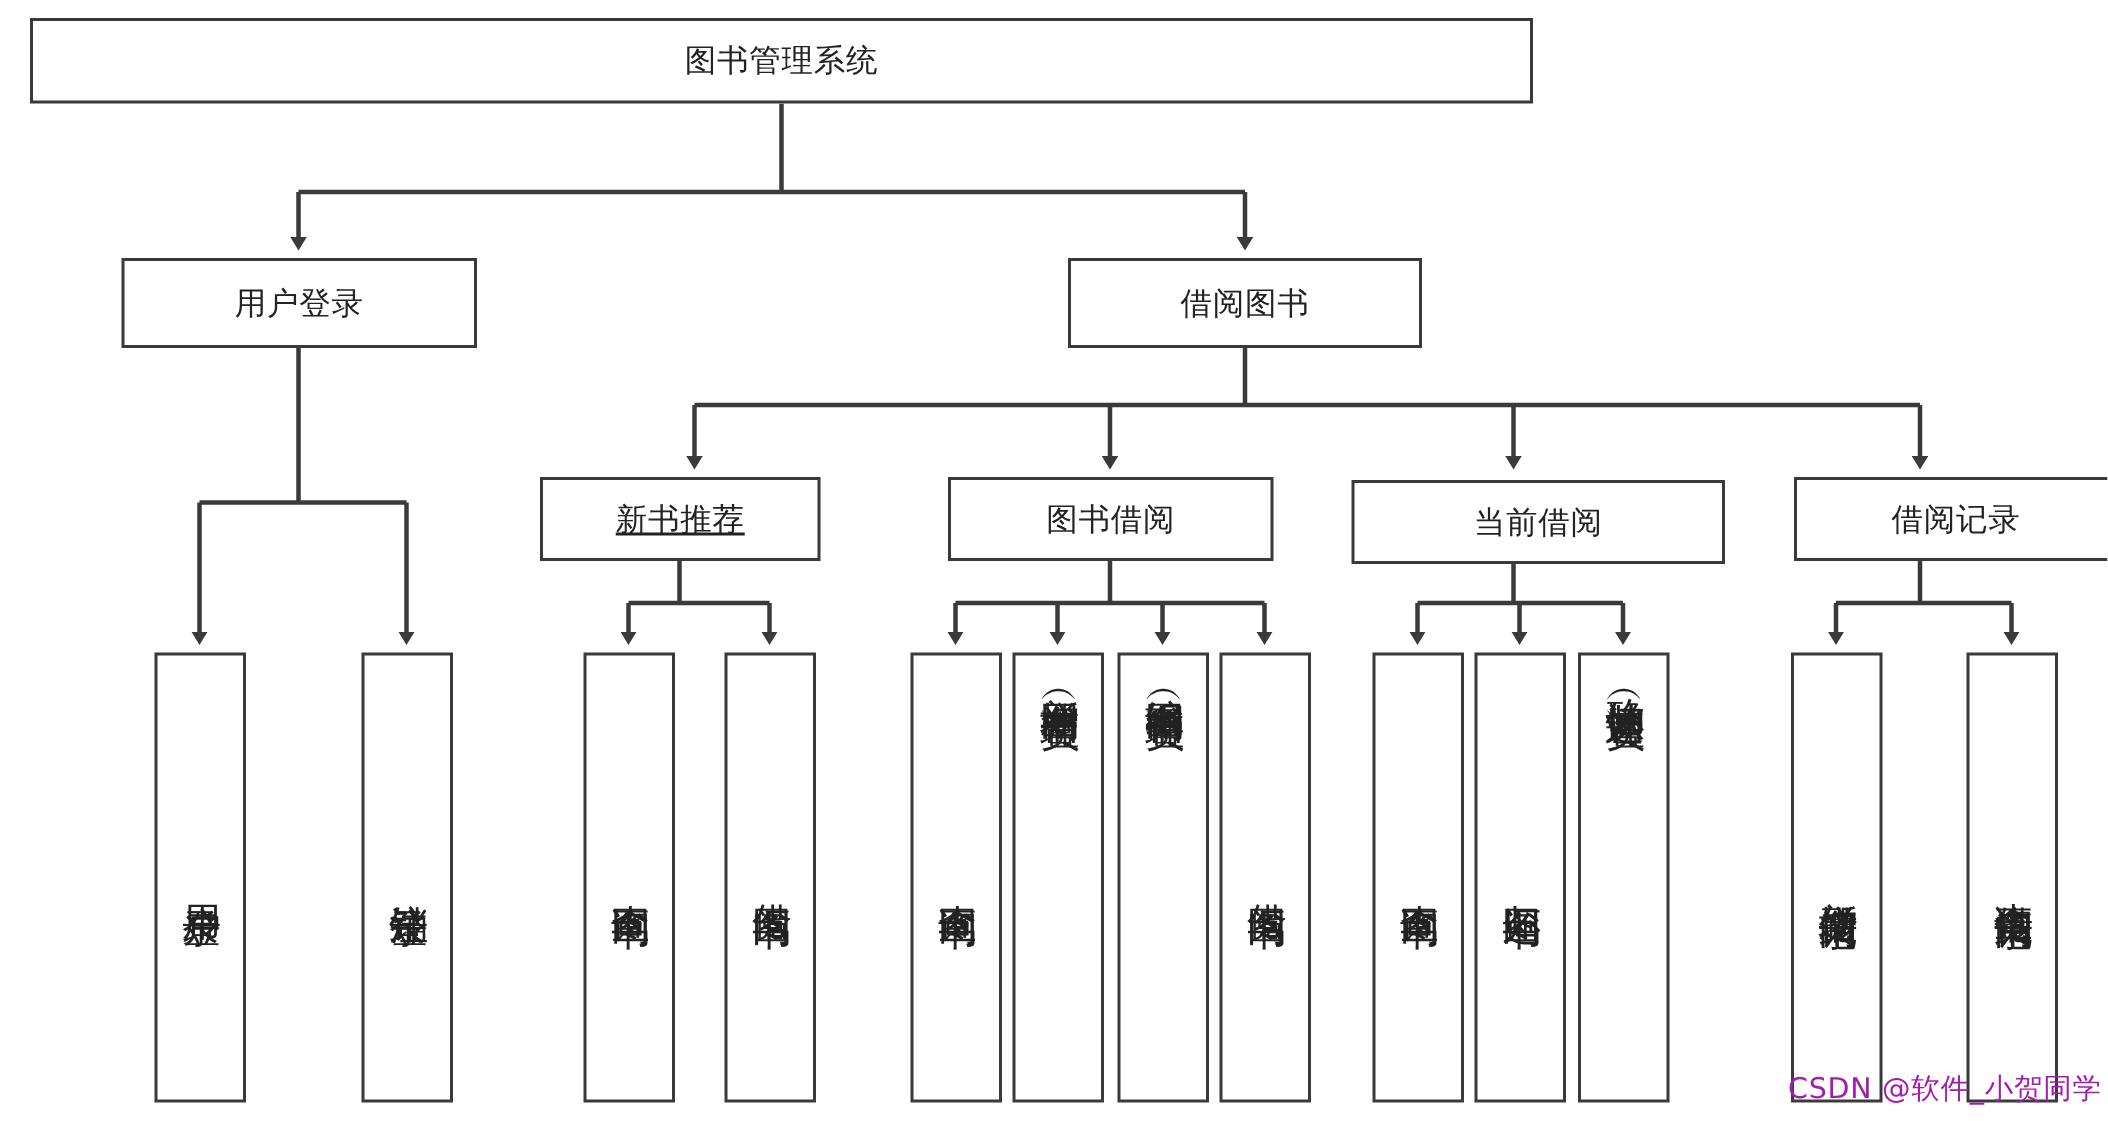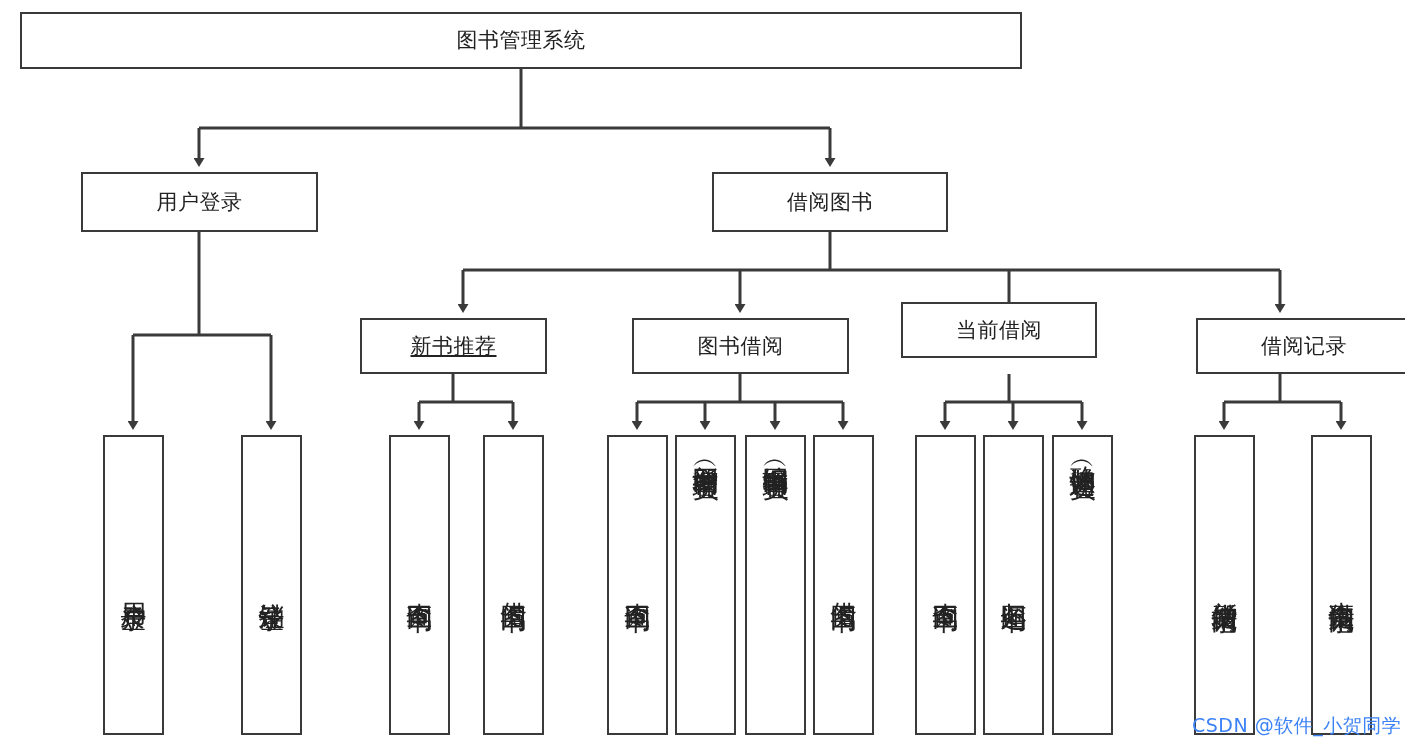--- a/index.html
+++ b/index.html
@@ -56,21 +56,21 @@
   svg#wires {
     position: absolute;
     left: 0;
     top: 0;
     width: 1405px;
     height: 747px;
     z-index: 1;
   }
   .watermark {
     position: absolute;
-    color: #3b82f6;
+    color: #a21caf;
     font-size: 19px;
     white-space: nowrap;
     z-index: 5;
     letter-spacing: 0.5px;
   }
 </style>
 </head>
 <body>
 
 <div id="canvas">
@@ -135,21 +135,21 @@
   <div class="node horiz" style="left:712px; top:172px; width:236px; height:60px;">
     <span class="label">借阅图书</span>
   </div>
 
   <div class="node horiz" style="left:360px; top:318px; width:187px; height:56px;text-decoration:underline;">
     <span class="label">新书推荐</span>
   </div>
   <div class="node horiz" style="left:632px; top:318px; width:217px; height:56px;align-items:center;">
     <span class="label">图书借阅</span>
   </div>
-  <div class="node horiz" style="left:901px; top:302px; width:196px; height:56px;">
+  <div class="node horiz" style="left:901px; top:320px; width:249px; height:56px;">
     <span class="label">当前借阅</span>
   </div>
   <div class="node horiz" style="left:1172px; top:318px; width:216px; height:56px;margin-left:24px;">
     <span class="label">借阅记录</span>
   </div>
 
   <div class="node vert centered" style="left:103px; top:435px; width:61px; height:300px;">
     <span class="label">用户登录</span>
   </div>
   <div class="node vert centered" style="left:241px; top:435px; width:61px; height:300px;">

